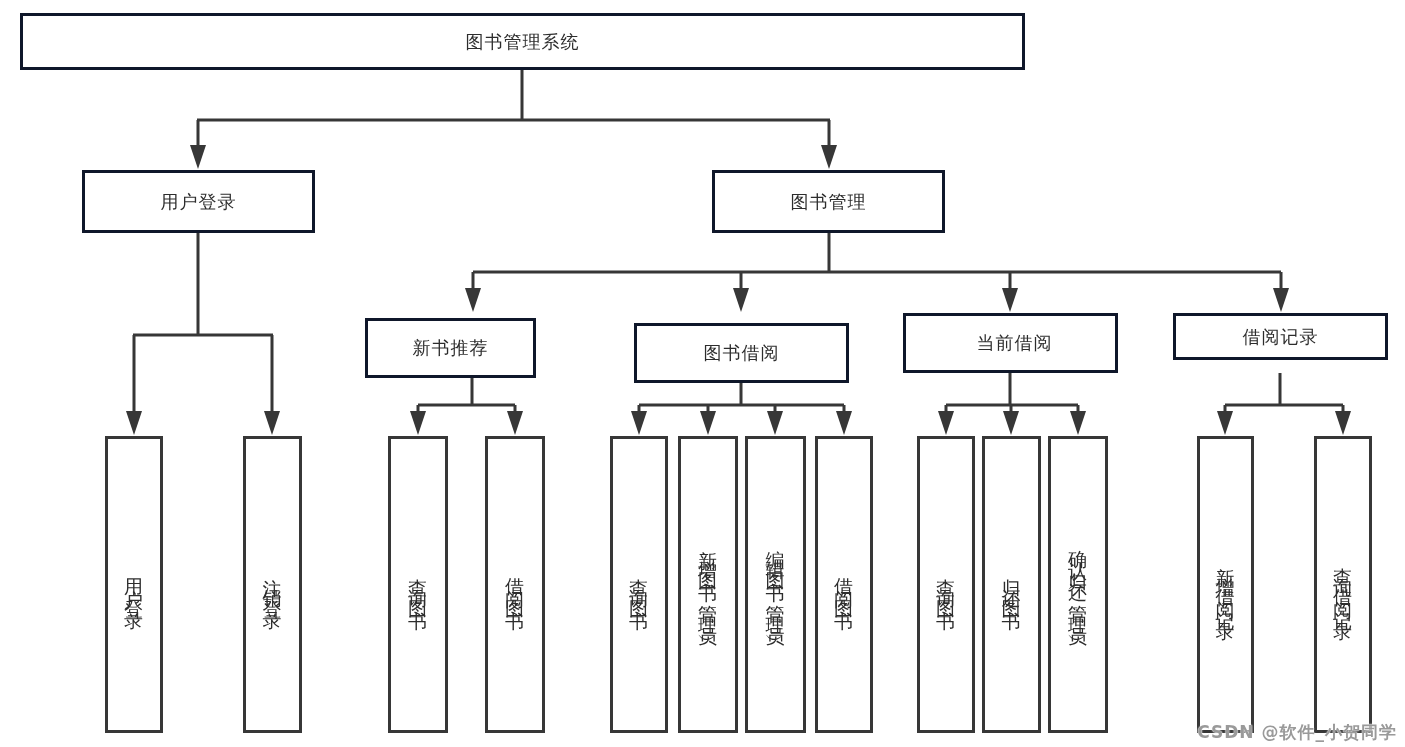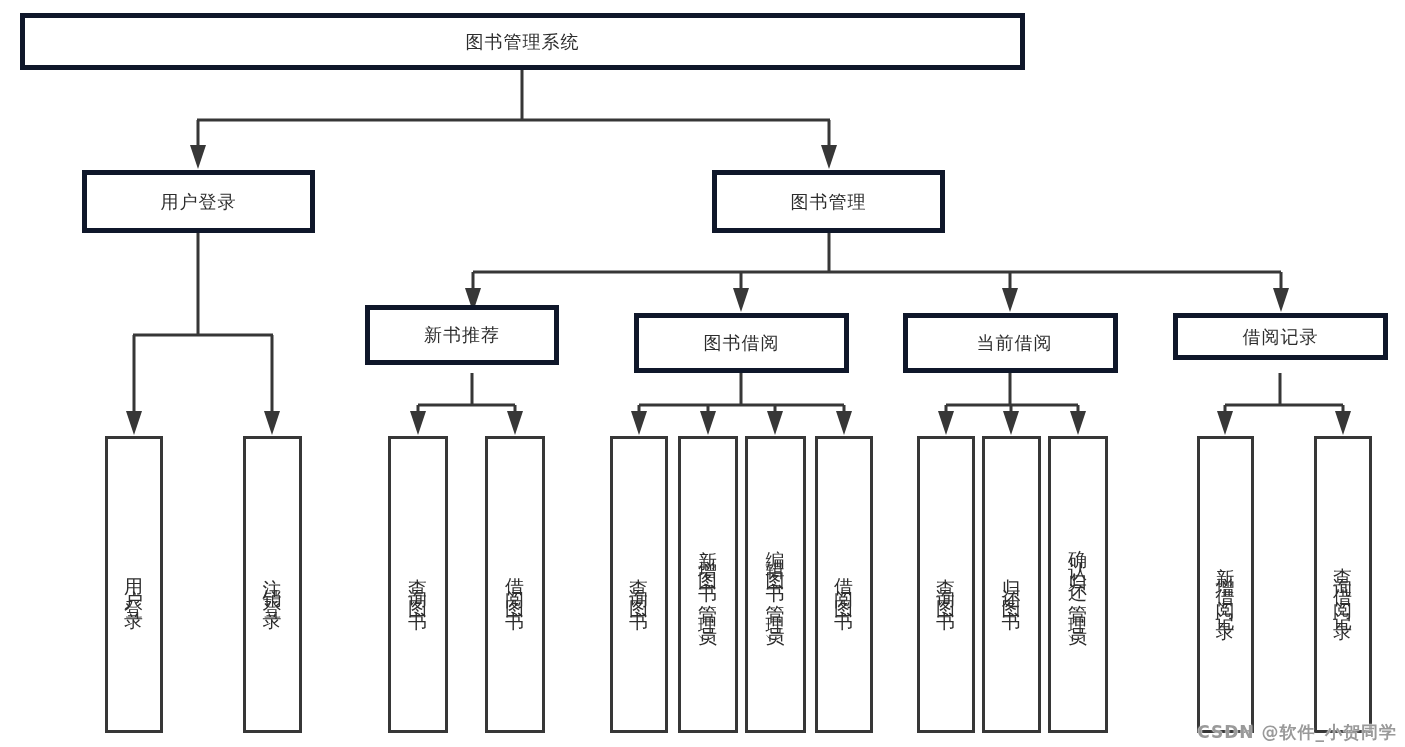--- a/index.html
+++ b/index.html
@@ -18,21 +18,21 @@
   .connectors {
     position: absolute;
     left: 0;
     top: 0;
     width: 1405px;
     height: 747px;
   }
   .hnode {
     position: absolute;
     box-sizing: border-box;
-    border: 5px solid #0f172a;
+    border: 3px solid #0f172a;
     background: #ffffff;
     display: flex;
     align-items: center;
     justify-content: center;
     font-size: 18px;
     letter-spacing: 1px;
     color: #2d2d2d;
     white-space: nowrap;
   }
   .leaf {
@@ -98,22 +98,22 @@
       M1070 411 H1086 L1078 435 Z
       M1217 411 H1233 L1225 435 Z
       M1335 411 H1351 L1343 435 Z"></path>
   </svg>
 
   <div class="hnode" style="left:20px; top:13px; width:1005px; height:57px;">图书管理系统</div>
 
   <div class="hnode" style="left:82px; top:170px; width:233px; height:63px;">用户登录</div>
   <div class="hnode" style="left:712px; top:170px; width:233px; height:63px;">图书管理</div>
 
-  <div class="hnode" style="left:365px; top:305px; width:194px; height:60px;">新书推荐</div>
-  <div class="hnode" style="left:634px; top:313px; width:215px; height:60px;">图书借阅</div>
+  <div class="hnode" style="left:365px; top:318px; width:171px; height:60px;">新书推荐</div>
+  <div class="hnode" style="left:634px; top:323px; width:215px; height:60px;">图书借阅</div>
   <div class="hnode" style="left:903px; top:313px; width:215px; height:60px;padding-left:8px;">当前借阅</div>
   <div class="hnode" style="left:1173px; top:313px; width:215px; height:47px;">借阅记录</div>
 
   <div class="leaf" style="left:105px; width:58px;">用户登录</div>
   <div class="leaf" style="left:243px; width:59px;">注销登录</div>
 
   <div class="leaf" style="left:388px; width:60px;">查询图书</div>
   <div class="leaf" style="left:485px; width:60px;">借阅图书</div>
 
   <div class="leaf" style="left:610px; width:58px;">查询图书</div>

